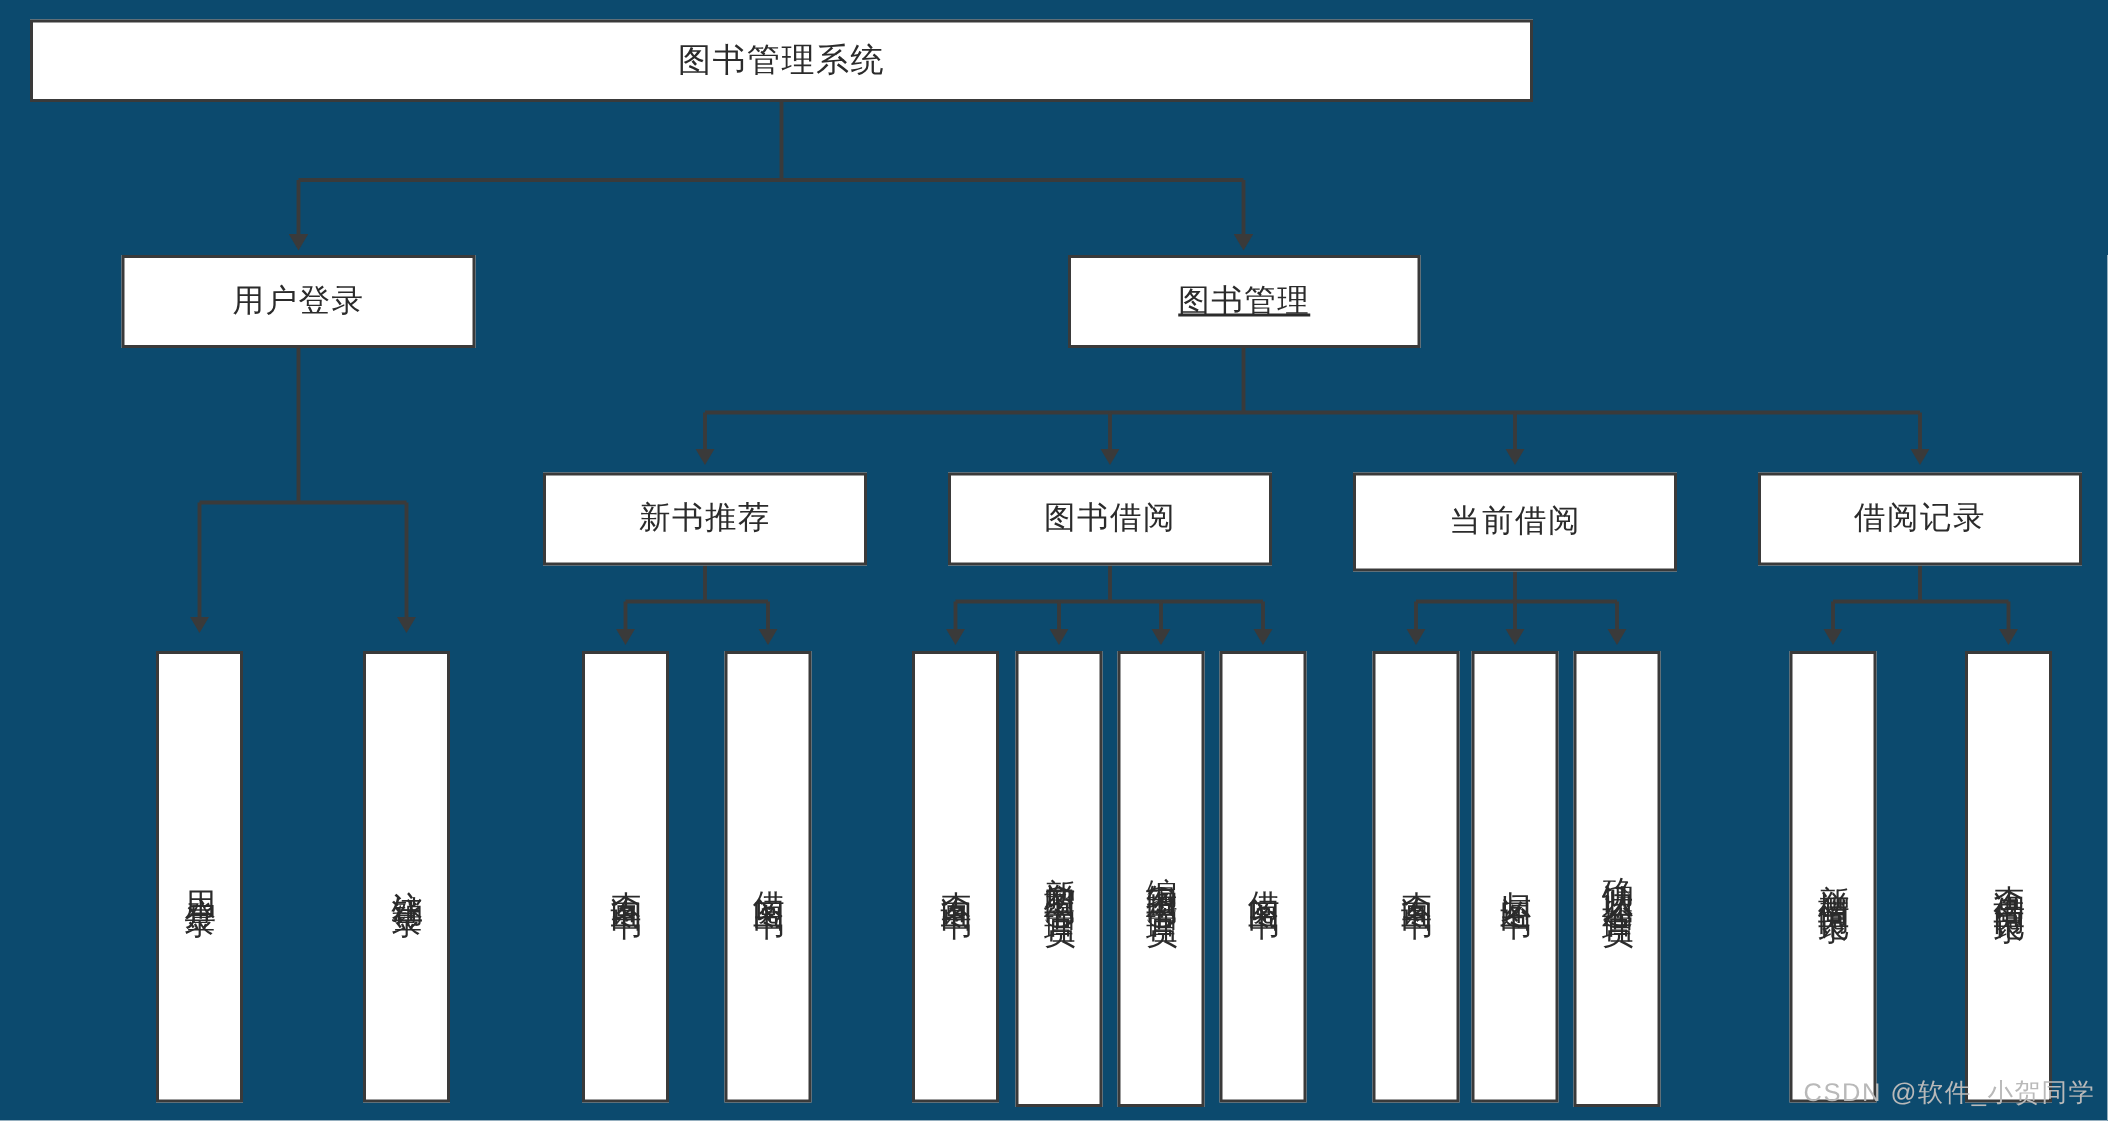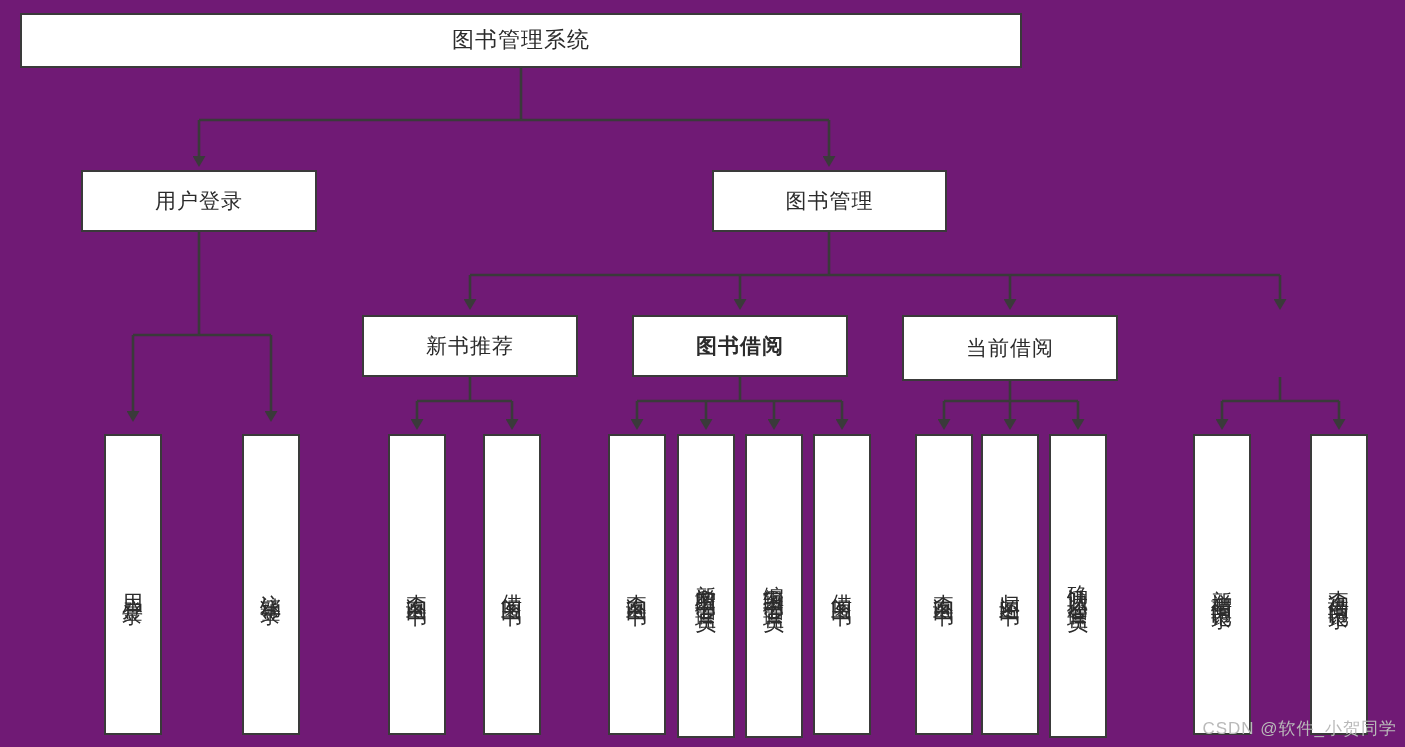--- a/index.html
+++ b/index.html
@@ -7,21 +7,21 @@
     padding: 0;
     background: #ffffff;
   }
   body {
     font-family: "Liberation Sans", "DejaVu Sans", sans-serif;
   }
   #canvas {
     position: relative;
     width: 1405px;
     height: 747px;
-    background: #701a75;
+    background: #0c4a6e;
     overflow: hidden;
   }
   #wires {
     position: absolute;
     left: 0;
     top: 0;
     width: 1405px;
     height: 747px;
     pointer-events: none;
   }
@@ -132,36 +132,39 @@
   </svg>
 
   <div class="node node-h node-root" style="left:20px; top:13px; width:1002px; height:55px;">
     <span>图书管理系统</span>
   </div>
 
   <div class="node node-h" style="left:81px; top:170px; width:236px; height:62px;">
     <span>用户登录</span>
   </div>
 
-  <div class="node node-h" style="left:712px; top:170px; width:235px; height:62px;">
+  <div class="node node-h" style="left:712px; top:170px; width:235px; height:62px;text-decoration:underline;">
     <span>图书管理</span>
   </div>
 
   <div class="node node-h" style="left:362px; top:315px; width:216px; height:62px;">
     <span>新书推荐</span>
   </div>
 
-  <div class="node node-h" style="left:632px; top:315px; width:216px; height:62px;font-weight:bold;">
+  <div class="node node-h" style="left:632px; top:315px; width:216px; height:62px;">
     <span>图书借阅</span>
   </div>
 
   <div class="node node-h" style="left:902px; top:315px; width:216px; height:66px;">
     <span>当前借阅</span>
   </div>
 
+  <div class="node node-h" style="left:1172px; top:315px; width:216px; height:62px;">
+    <span>借阅记录</span>
+  </div>
 
   <div class="node node-v" style="left:104px; top:434px; width:58px; height:301px;">
     <span class="vtext">用户登录</span>
   </div>
 
   <div class="node node-v" style="left:242px; top:434px; width:58px; height:301px;">
     <span class="vtext">注销登录</span>
   </div>
 
   <div class="node node-v" style="left:388px; top:434px; width:58px; height:301px;">

